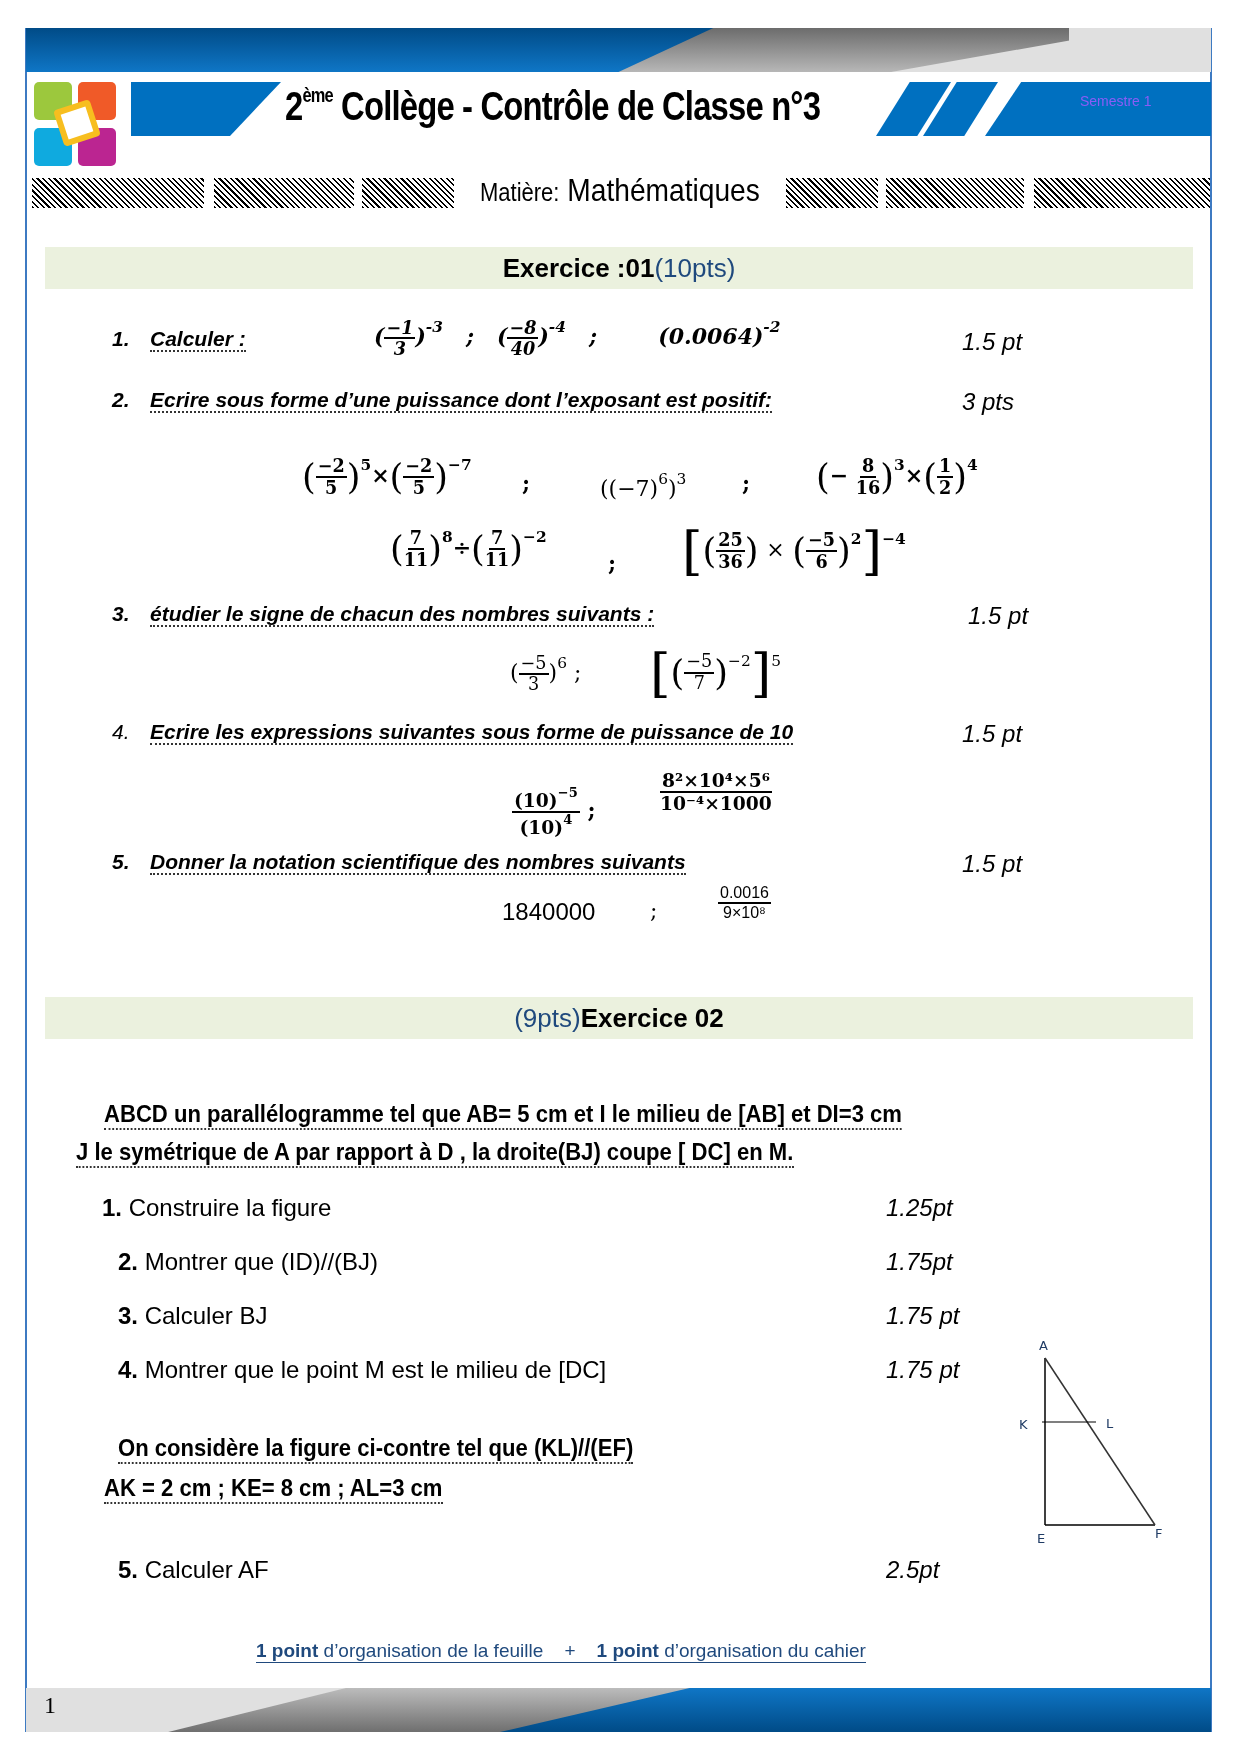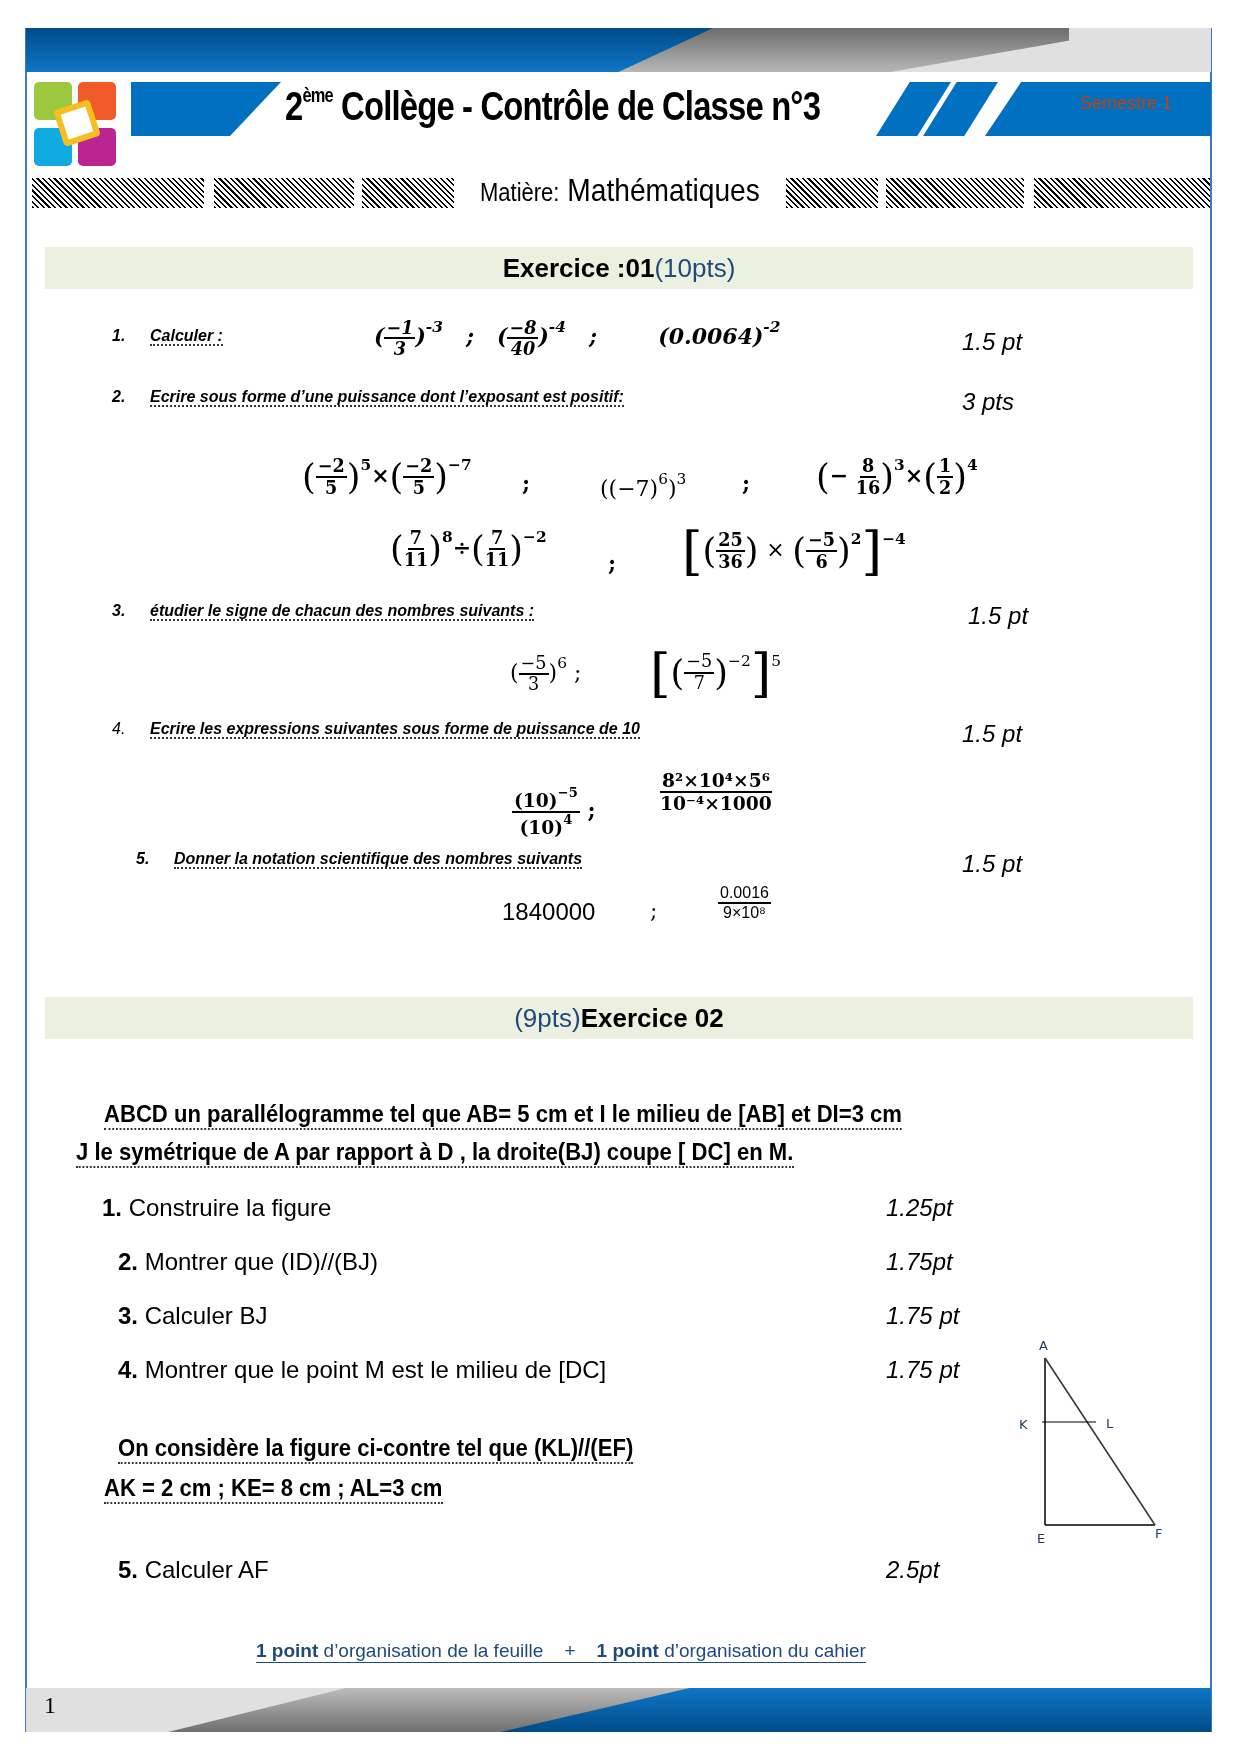--- a/index.html
+++ b/index.html
@@ -33,35 +33,35 @@
   .blue-para { position: absolute; left: 131px; top: 82px; width: 150px; height: 54px; background: #0070c0;
                clip-path: polygon(0 0, 100% 0, 66% 100%, 0 100%); }
   .title { position: absolute; left: 285px; top: 84px; font-family: "Liberation Sans", sans-serif;
            font-weight: bold; font-size: 40px; letter-spacing: -1px; transform: scaleX(0.82); transform-origin: left;
            white-space: nowrap; }
   .title sup { font-size: 20px; vertical-align: 18px; }
   .stripe { position: absolute; top: 82px; height: 54px; background: #0070c0; }
   .stripe1 { left: 876px; width: 75px; clip-path: polygon(45% 0, 100% 0, 55% 100%, 0 100%); }
   .stripe2 { left: 923px; width: 75px; clip-path: polygon(45% 0, 100% 0, 55% 100%, 0 100%); }
   .stripe3 { left: 985px; width: 226px; clip-path: polygon(16% 0, 100% 0, 100% 100%, 0 100%); }
-  .semestre { position: absolute; left: 1080px; top: 93px; font-family: "Liberation Sans", sans-serif; font-size: 18px; color: #c2410c; }
+  .semestre { position: absolute; left: 1080px; top: 93px; font-family: "Liberation Sans", sans-serif; font-size: 14px; color: #8b5cf6; }
 
   
   .hatch { position: absolute; top: 178px; height: 30px;
            background: repeating-linear-gradient(45deg, #000 0 1.5px, #fff 1.5px 4px); }
   .matiere { position: absolute; left: 480px; top: 172px; font-size: 26px; transform: scaleX(0.88); transform-origin: left; white-space: nowrap; }
   .matiere .lbl { font-size: 25px; }
   .matiere .val { font-size: 32px; }
 
   
   .ex-head { position: absolute; left: 45px; width: 1148px; height: 42px; background: #ebf1de;
              text-align: center; font-size: 26px; line-height: 42px; font-weight: bold; font-family: "Liberation Sans", sans-serif; }
   .ex-head .pts { color: #1f497d; font-weight: normal; }
 
-  .q { position: absolute; font-family: "Liberation Sans", sans-serif; font-size: 16px; font-style: italic; font-weight: bold; white-space: nowrap; }
+  .q { position: absolute; font-family: "Liberation Sans", sans-serif; font-size: 21px; font-style: italic; font-weight: bold; white-space: nowrap; }
   .q .num { display: inline-block; width: 38px; }
   .q .txt { border-bottom: 2px dotted #333; }
   .pts-r { position: absolute; font-style: italic; font-size: 24px; font-family: "Liberation Sans", sans-serif; }
   .math { position: absolute; font-family: "DejaVu Serif", serif; font-weight: bold; font-size: 22px; white-space: nowrap; }
   .frac { display: inline-flex; flex-direction: column; align-items: center; vertical-align: middle; font-size: 0.8em; line-height: 1.1; }
   .frac .n { border-bottom: 2px solid #000; padding: 0 2px; }
   .sp { font-size: 0.7em; vertical-align: 0.8em; }
   .paren { font-size: 1.6em; font-weight: normal; vertical-align: middle; }
   .brack { font-size: 2.4em; font-weight: normal; vertical-align: middle; }
 
@@ -218,21 +218,21 @@
       <span><span>(10)</span><span class="sp">4</span></span>
     </span> <span>;</span>
 </div>
 <div class="math" style="left:660px;top:770px;">
   <span class="frac" style="font-size:0.85em">
       <span class="n">8²×10⁴×5⁶</span>
       <span>10⁻⁴×1000</span>
     </span>
 </div>
 
-<div class="q" style="left:112px;top:850px;margin-left:24px;">
+<div class="q" style="left:112px;top:850px;">
   <span class="num">5.</span><span class="txt">Donner la  notation scientifique des nombres suivants</span>
 </div>
 <div class="pts-r" style="left:962px;top:850px;">1.5 pt</div>
 <div class="math" style="left:502px;top:898px;font-weight:normal;font-family:'Liberation Sans',sans-serif;font-size:24px;">1840000</div>
 <div class="math" style="left:650px;top:898px;font-weight:normal;">;</div>
 <div class="math" style="left:718px;top:884px;font-weight:normal;font-family:'Liberation Sans',sans-serif;font-size:20px;">
   <span class="frac">
       <span class="n">0.0016</span>
       <span>9×10⁸</span>
     </span>

